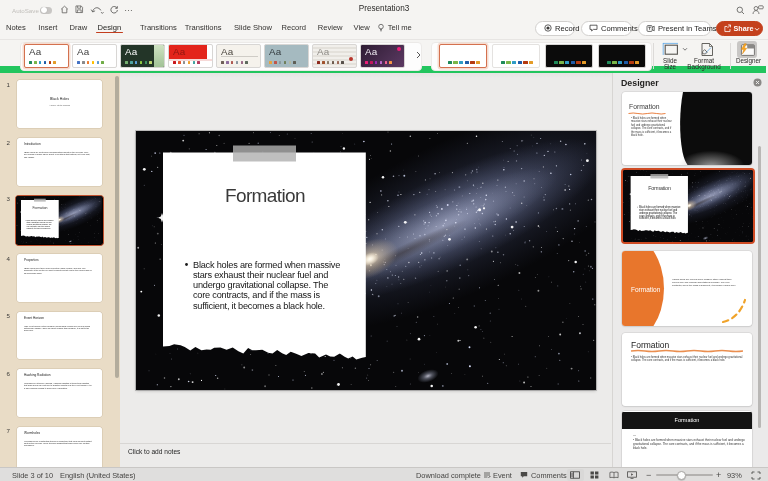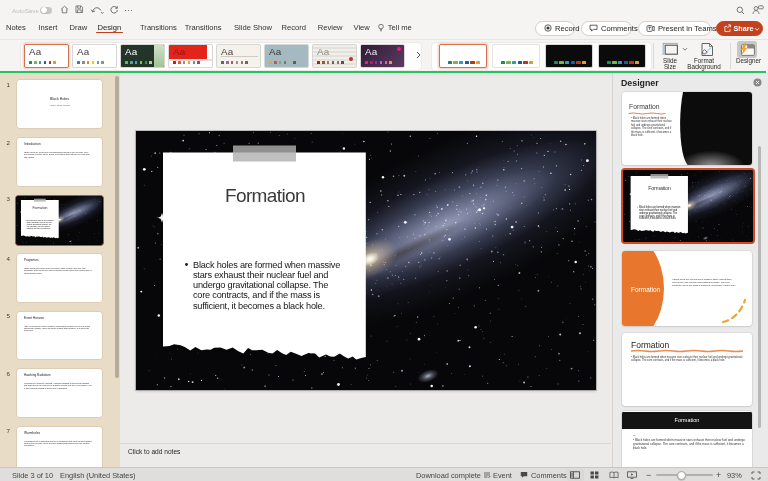--- a/index.html
+++ b/index.html
@@ -3,21 +3,21 @@
 <style>
 *{margin:0;padding:0;box-sizing:border-box}
 html,body{width:768px;height:481px;overflow:hidden}
 body{font-family:"Liberation Sans",sans-serif;position:relative;background:#f5f4f2;color:#262626}
 .abs{position:absolute}
 svg{display:block}
 
 #titlebar{position:absolute;left:0;top:0;width:768px;height:20px}
 #tabrow{position:absolute;left:0;top:20px;width:768px;height:20px;border-bottom:1px solid #e7e5e3}
 .tab{position:absolute;top:3px;font-size:7.6px;color:#33312f;white-space:nowrap}
-#ribbon{position:absolute;left:0;top:40px;width:766px;height:33px;border-bottom:2px solid #22c55e}
+#ribbon{position:absolute;left:0;top:40px;width:766px;height:33px;border-bottom:7px solid #22c55e}
 .pill{position:absolute;top:0.5px;height:15.5px;background:#fff;border:1px solid #d2d0ce;border-radius:8px;font-size:7.6px;color:#252423;display:flex;align-items:center;white-space:nowrap}
 .pill svg{flex:none}
 
 .tcard{position:absolute;top:4px;width:45px;height:24px;background:#fff;border:1px solid #d8d6d4;border-radius:2px;overflow:hidden}
 .tcard .aa{position:absolute;left:4px;top:0.5px;font-size:9.8px;color:#3a3a3a;letter-spacing:0.3px}
 .dots{position:absolute;left:4px;bottom:3.5px;display:flex;gap:2.2px}
 .dots i{width:2.7px;height:2.7px;border-radius:0.5px;display:block}
 .vdots{position:absolute;display:flex;gap:1.2px}
 .vdots i{width:4.4px;height:2.6px;border-radius:0.5px;display:block}
 .rlabel{position:absolute;font-size:6.3px;color:#2b2a28;text-align:center;white-space:nowrap;line-height:6.8px}
@@ -854,20 +854,21 @@
   <svg class="abs" style="left:90px;top:4.5px" width="14" height="10" viewBox="0 0 14 10" fill="none" stroke="#5f5e5c" stroke-width="0.9">
       <path d="M2.6 6.8 C3 4 5.6 2.2 8 2.9 C9.3 3.3 10.3 4.2 10.8 5.4"></path>
       <path d="M1.2 4.6 L2.7 7 L5.1 5.8" stroke-width="0.85"></path>
       <path d="M11 7 l1.3 1.5 l1.3-1.5" stroke-width="0.75"></path>
     </svg>
   <svg class="abs" style="left:109px;top:4.5px" width="10" height="10" viewBox="0 0 10 10" fill="none" stroke="#5f5e5c" stroke-width="0.9">
       <path d="M8 3 C6.7 1 3.7 1 2.4 3 C1.2 5 2.2 7.7 4.7 8 C6.7 8.2 8.2 6.8 8.4 5"></path>
       <path d="M8.3 1.2 L8.3 3.4 L6.2 3.2"></path>
     </svg>
   <div class="abs" style="left:124px;top:3px;font-size:9px;color:#5f5e5c;letter-spacing:0.5px">…</div>
+  <div class="abs" style="left:0;top:4px;width:768px;text-align:center;font-size:8.2px;color:#2b2a28">Presentation3</div>
   <svg class="abs" style="left:736px;top:5.5px" width="9" height="9" viewBox="0 0 9 9" fill="none" stroke="#5f5e5c" stroke-width="0.85">
       <circle cx="3.8" cy="3.8" r="2.7"></circle>
       <path d="M5.9 5.9 L8 8"></path>
     </svg>
   <svg class="abs" style="left:752px;top:5px" width="12" height="10" viewBox="0 0 12 10" fill="none" stroke="#5f5e5c" stroke-width="0.8">
       <circle cx="4" cy="3.4" r="1.9"></circle>
       <path d="M1 9 C1.2 6.6 2.4 5.6 4 5.6 C5.6 5.6 6.8 6.6 7 9"></path>
       <rect x="6.6" y="0.8" width="4.6" height="3" rx="0.8"></rect>
     </svg>
 </div>

